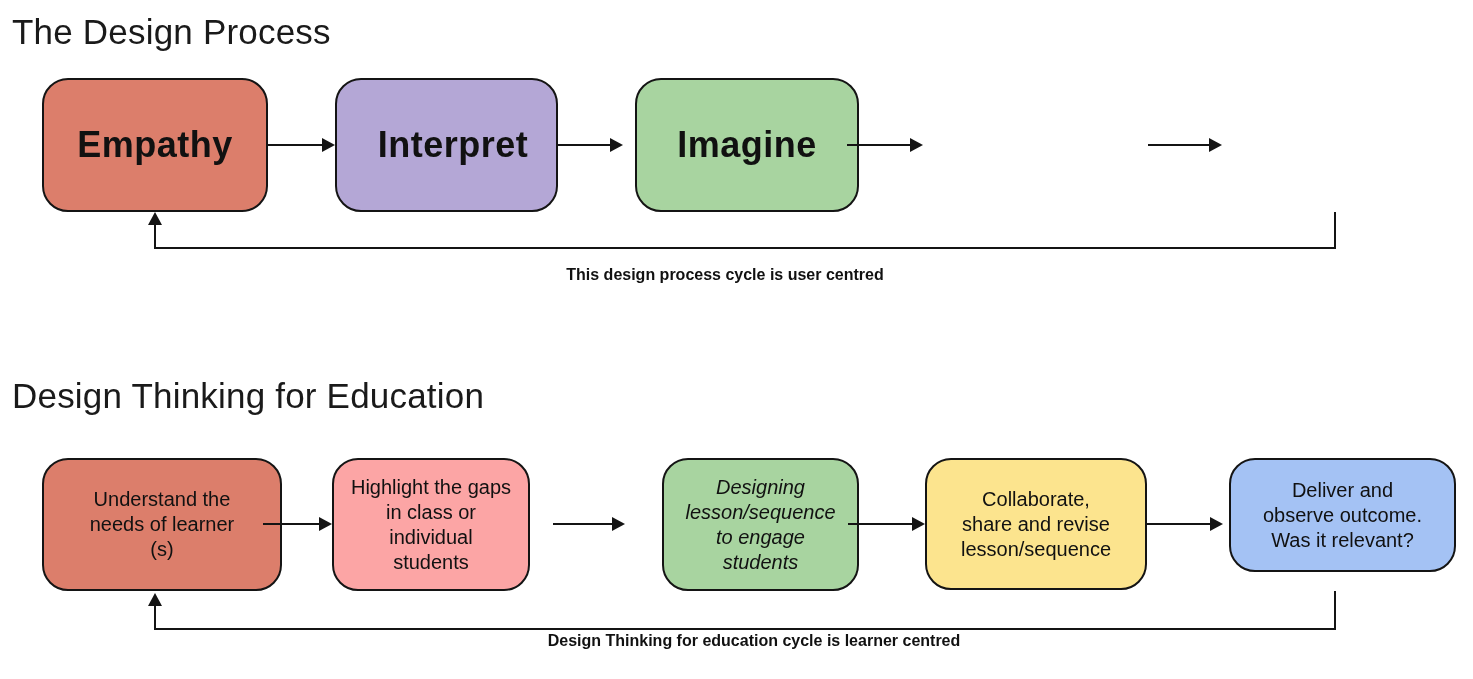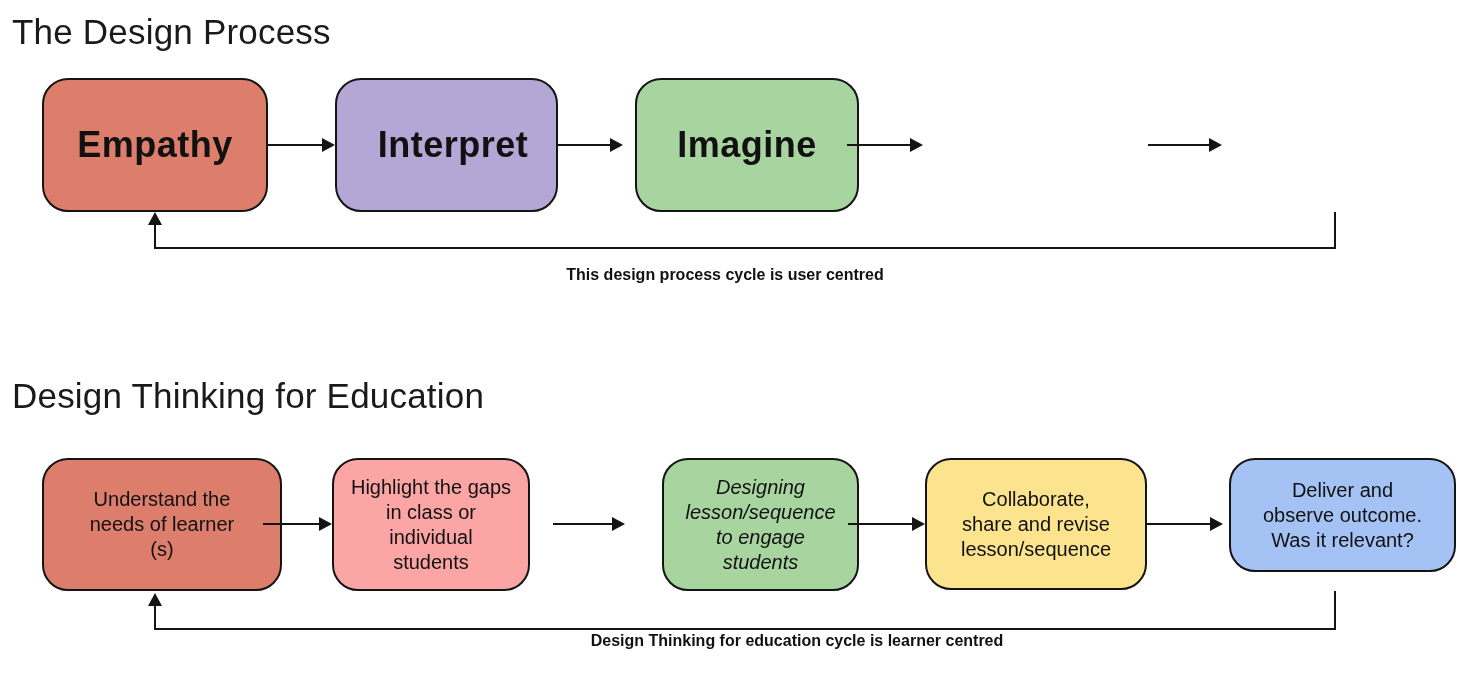--- a/index.html
+++ b/index.html
@@ -124,15 +124,15 @@
   <div class="harrow" style="left:1147px;top:517px;width:76px">
       <i></i>
       <b></b>
     </div>
 
   <div class="seg" style="left:1334px;top:591px;width:2px;height:39px"></div>
   <div class="seg" style="left:154px;top:628px;width:1182px;height:2px"></div>
   <div class="seg" style="left:154px;top:606px;width:2px;height:24px"></div>
   <div class="uphead" style="left:148px;top:593px"></div>
 
-  <div class="caption" style="left:547px;top:632px;width:500px">Design Thinking for education cycle is learner centred</div>
+  <div class="caption" style="left:504px;top:632px;width:500px">Design Thinking for education cycle is learner centred</div>
 
 </div>
 
 </body></html>

